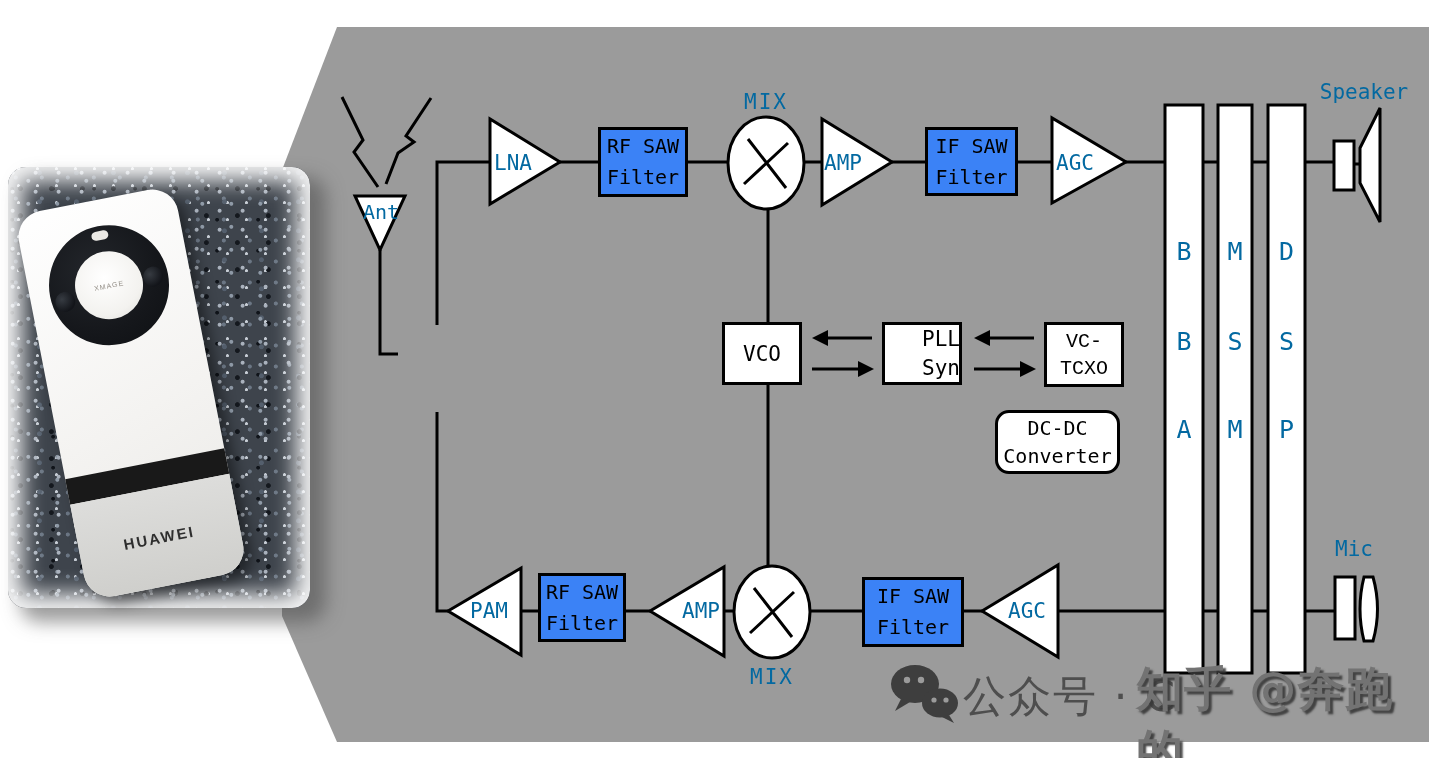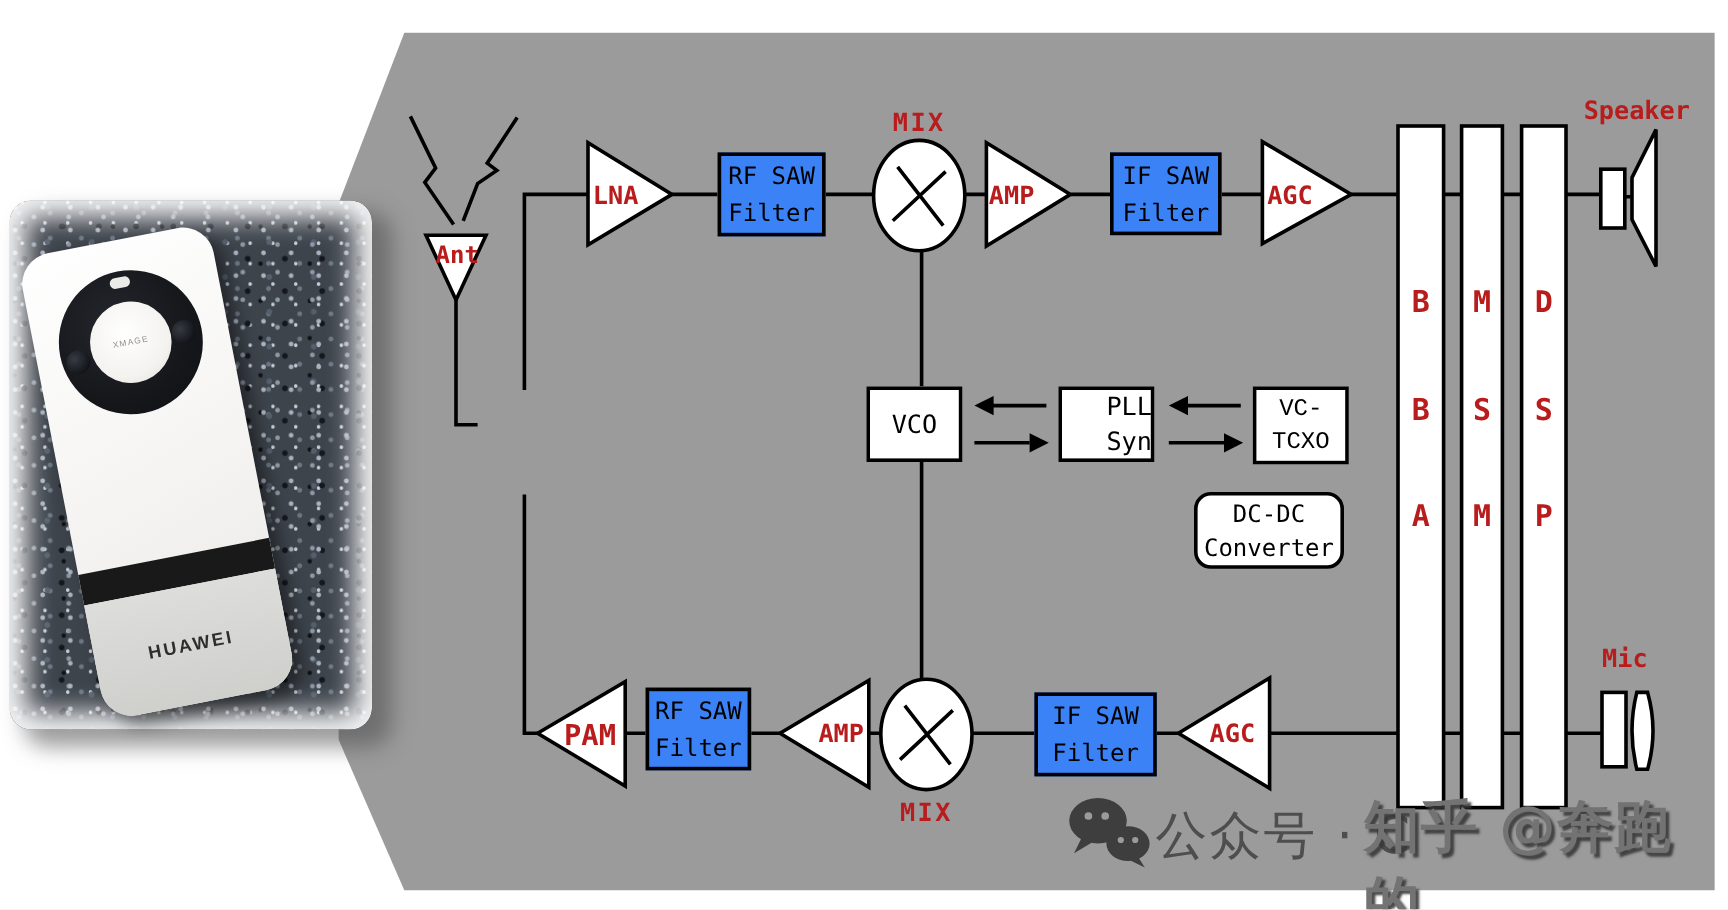--- a/index.html
+++ b/index.html
@@ -7,22 +7,22 @@
          font-family:"DejaVu Sans Mono",monospace;}
   .gray-poly{position:absolute;inset:0;background:#9b9b9b;z-index:0;
     clip-path:polygon(337px 27px,1429px 27px,1429px 742px,337px 742px,282px 616px,282px 170px);}
   svg.wires{position:absolute;left:0;top:0;z-index:1;}
   .box{position:absolute;z-index:2;display:flex;align-items:center;justify-content:center;
        border:3px solid #000;color:#000;text-align:center;white-space:pre-line;
        font-family:"DejaVu Sans Mono",monospace;box-sizing:border-box;}
   .green{background:#3b82f6;}
   .whitebox{background:#ffffff;}
   .rounded{border-radius:14px;}
-  .lbl{position:absolute;z-index:2;color:#b91c1c;white-space:pre-line;line-height:1.3;
-       font-family:"DejaVu Sans Mono",monospace;font-weight:bold;}
+  .lbl{position:absolute;z-index:2;color:#0369a1;white-space:pre-line;line-height:1.3;
+       font-family:"DejaVu Sans Mono",monospace;}
   .ctr{text-align:center;}
   
   .photo{position:absolute;left:8px;top:167px;width:302px;height:441px;z-index:3;border-radius:18px;
     background-color:#3e444c;
     background-image:
       radial-gradient(circle at 20% 30%, #aab2bd 0 1.5px, transparent 2.4px),
       radial-gradient(circle at 70% 60%, #8e99a6 0 1.5px, transparent 2.4px),
       radial-gradient(circle at 40% 80%, #14181e 0 2px, transparent 2.8px),
       radial-gradient(circle at 85% 20%, #545f6d 0 2px, transparent 2.8px),
       radial-gradient(circle at 10% 70%, #10141a 0 1.5px, transparent 2.2px),
@@ -137,21 +137,21 @@
 Filter</div>
   <div class="box green" style="left:862px;top:577px;width:102px;height:70px;font-size:20px;line-height:1.55;">IF SAW
 Filter</div>
 
   <div class="lbl" style="left:357px;top:199px;width:48px;font-size:20px;text-align:center;">Ant</div>
   <div class="lbl" style="left:494px;top:150px;width:56px;font-size:21px;">LNA</div>
   <div class="lbl ctr" style="left:736px;top:89px;width:60px;font-size:21px;letter-spacing:2px;">MIX</div>
   <div class="lbl" style="left:824px;top:150px;width:56px;font-size:21px;">AMP</div>
   <div class="lbl" style="left:1056px;top:150px;width:52px;font-size:21px;">AGC</div>
   <div class="lbl ctr" style="left:1306px;top:79px;width:116px;font-size:21px;">Speaker</div>
-  <div class="lbl" style="left:470px;top:598px;width:52px;font-size:24px;">PAM</div>
+  <div class="lbl" style="left:470px;top:598px;width:52px;font-size:21px;">PAM</div>
   <div class="lbl" style="left:682px;top:598px;width:52px;font-size:21px;">AMP</div>
   <div class="lbl ctr" style="left:742px;top:664px;width:60px;font-size:21px;letter-spacing:2px;">MIX</div>
   <div class="lbl" style="left:1008px;top:598px;width:52px;font-size:21px;">AGC</div>
   <div class="lbl ctr" style="left:1322px;top:536px;width:64px;font-size:21px;">Mic</div>
 
   <div class="lbl ctr" style="left:1165px;top:236px;width:38px;font-size:25px;">B</div>
   <div class="lbl ctr" style="left:1165px;top:326px;width:38px;font-size:25px;">B</div>
   <div class="lbl ctr" style="left:1165px;top:414px;width:38px;font-size:25px;">A</div>
   <div class="lbl ctr" style="left:1218px;top:236px;width:34px;font-size:25px;">M</div>
   <div class="lbl ctr" style="left:1218px;top:326px;width:34px;font-size:25px;">S</div>

